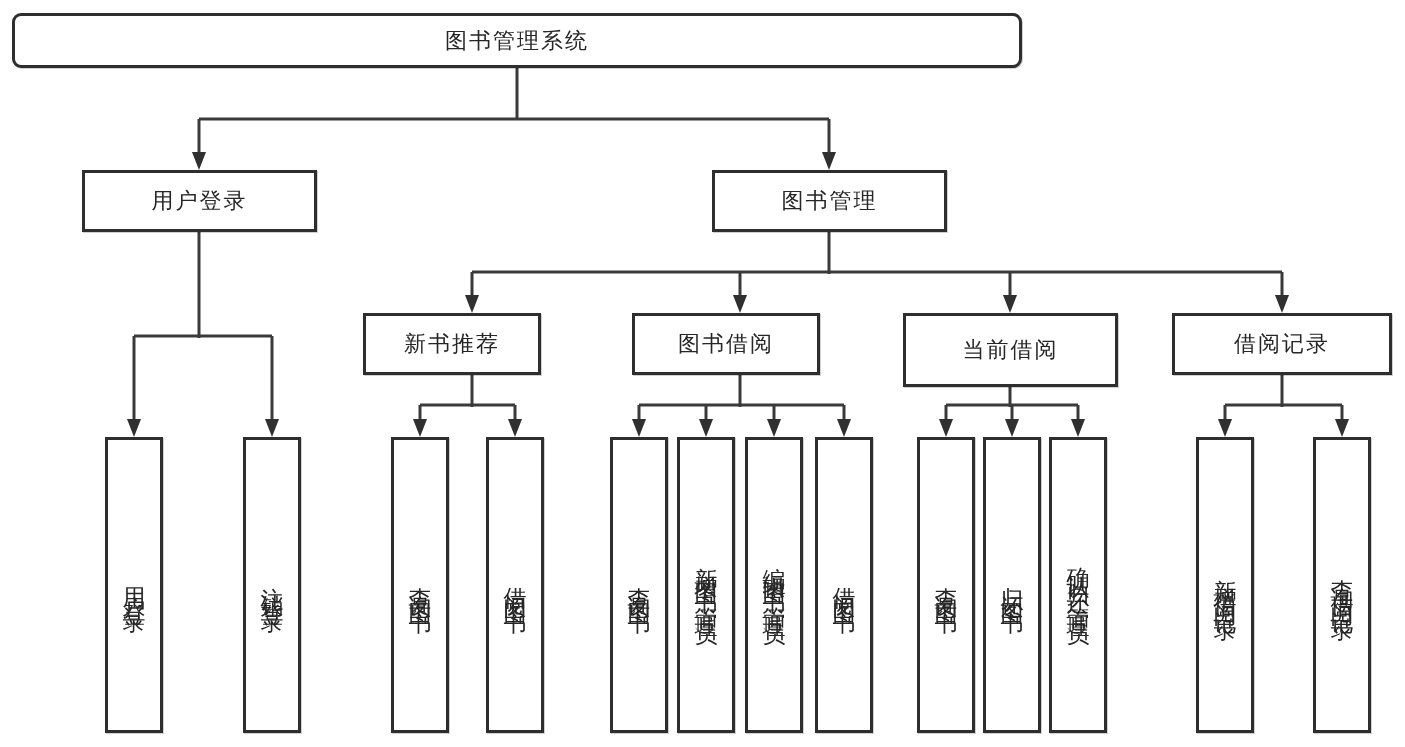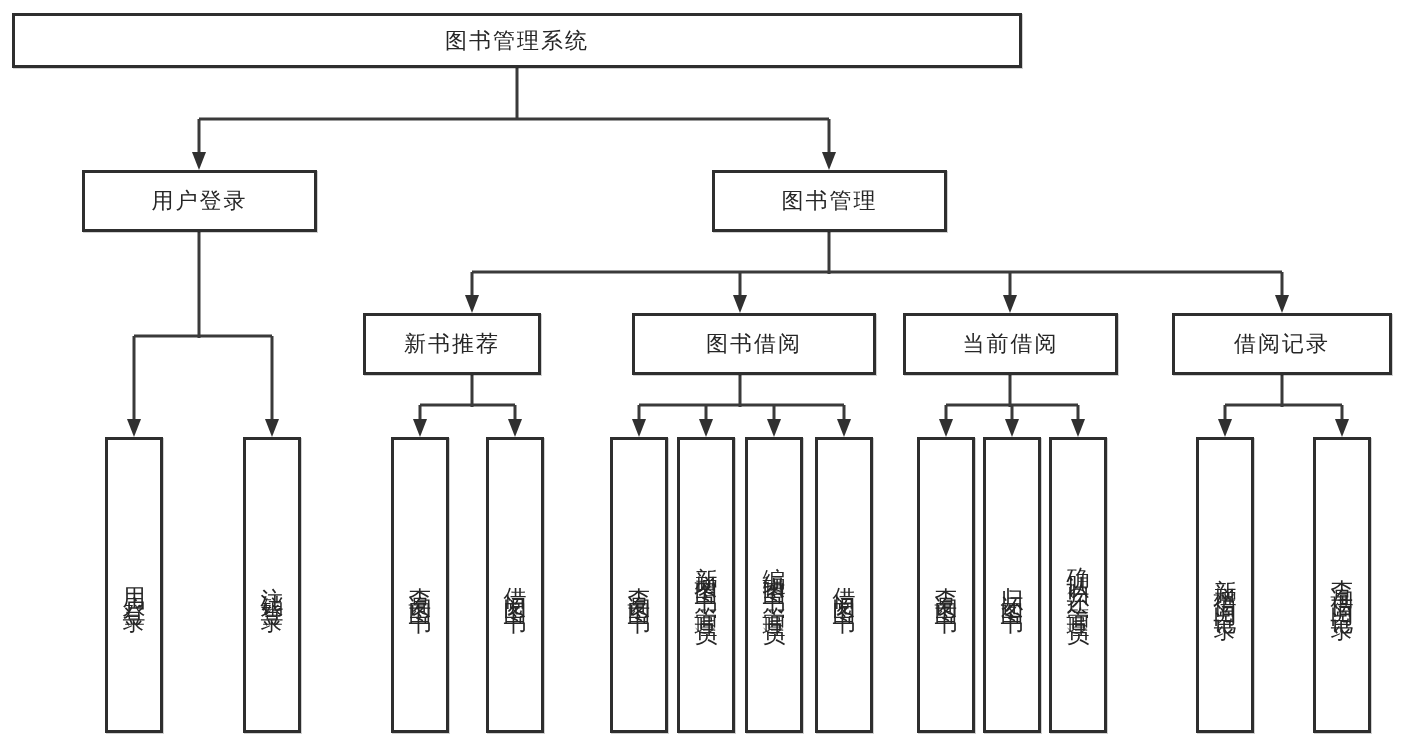--- a/index.html
+++ b/index.html
@@ -82,38 +82,38 @@
       <polygon points="767,419 781,419 774,437"></polygon>
       <polygon points="837,419 851,419 844,437"></polygon>
       <polygon points="939,419 953,419 946,437"></polygon>
       <polygon points="1005,419 1019,419 1012,437"></polygon>
       <polygon points="1071,419 1085,419 1078,437"></polygon>
       <polygon points="1218,419 1232,419 1225,437"></polygon>
       <polygon points="1335,419 1349,419 1342,437"></polygon>
     </g>
   </svg>
 
-  <div class="hbox" style="left:12px;top:13px;width:1010px;height:55px;">
+  <div class="hbox" style="left:12px;top:13px;width:1010px;height:55px;border-radius:9px;">
     <span>图书管理系统</span>
   </div>
 
   <div class="hbox" style="left:82px;top:170px;width:235px;height:62px;">
     <span>用户登录</span>
   </div>
   <div class="hbox" style="left:712px;top:170px;width:235px;height:62px;">
     <span>图书管理</span>
   </div>
 
   <div class="hbox" style="left:363px;top:313px;width:178px;height:62px;">
     <span>新书推荐</span>
   </div>
-  <div class="hbox" style="left:632px;top:313px;width:244px;height:62px;">
+  <div class="hbox" style="left:632px;top:313px;width:188px;height:62px;">
     <span>图书借阅</span>
   </div>
-  <div class="hbox" style="left:903px;top:313px;width:215px;height:62px;justify-content:center;">
+  <div class="hbox" style="left:903px;top:313px;width:215px;height:74px;justify-content:center;">
     <span>当前借阅</span>
   </div>
   <div class="hbox" style="left:1172px;top:313px;width:220px;height:62px;">
     <span>借阅记录</span>
   </div>
 
   <div class="vbox" style="left:105px;">
     <span class="vtext">用户登录</span>
   </div>
   <div class="vbox" style="left:243px;">

